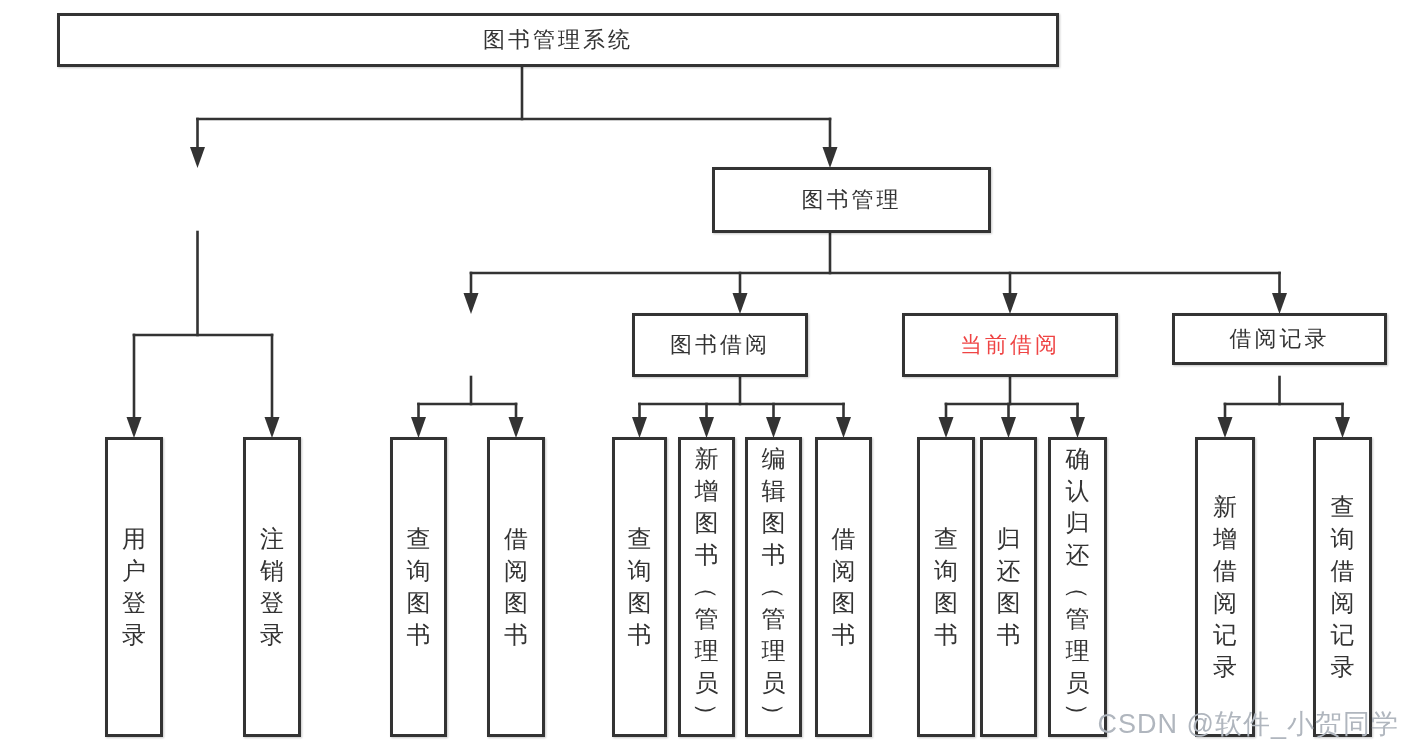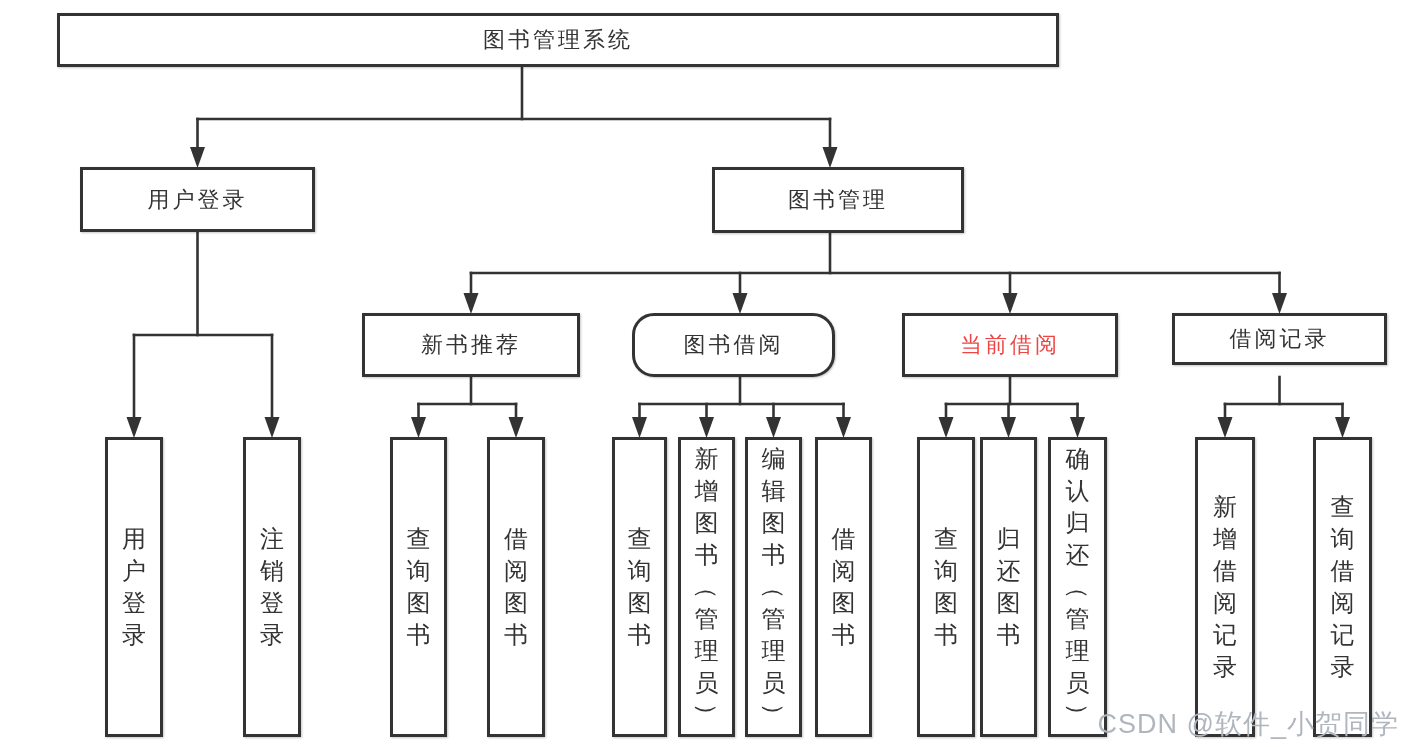--- a/index.html
+++ b/index.html
@@ -105,30 +105,24 @@
       <line x1="1225" y1="404" x2="1342.5" y2="404" stroke="#333333" stroke-width="2.6" stroke-linecap="square"></line>
       <line x1="1225" y1="404" x2="1225" y2="423" stroke="#333333" stroke-width="2.6" stroke-linecap="square"></line>
       <polygon points="1217.5,417 1232.5,417 1225,438" fill="#333333"></polygon>
       <line x1="1342.5" y1="404" x2="1342.5" y2="423" stroke="#333333" stroke-width="2.6" stroke-linecap="square"></line>
       <polygon points="1335,417 1350,417 1342.5,438" fill="#333333"></polygon>
     </svg>
   <div id="nodes">
       <div class="node h" style="left: 21px; top: 13px; width: 1002px; height: 54px; border-color: rgb(51, 51, 51); color: rgb(51, 51, 51); margin-left: 36px;">
         <span>图书管理系统</span>
       </div>
-      <div class="node h" style="left: 80px; top: 167px; width: 235px; height: 65px; border-color: rgb(51, 51, 51); color: rgb(51, 51, 51);">
-        <span>用户登录</span>
-      </div>
-      <div class="node h" style="left: 712px; top: 167px; width: 252px; height: 66px; border-color: rgb(51, 51, 51); color: rgb(51, 51, 51);">
+      <div class="node h" style="left: 712px; top: 167px; width: 279px; height: 66px; border-color: rgb(51, 51, 51); color: rgb(51, 51, 51);">
         <span>图书管理</span>
       </div>
-      <div class="node h" style="left: 362px; top: 313px; width: 218px; height: 64px; border-color: rgb(51, 51, 51); color: rgb(51, 51, 51);">
-        <span>新书推荐</span>
-      </div>
-      <div class="node h" style="left: 632px; top: 313px; width: 203px; height: 64px; border-color: rgb(51, 51, 51); color: rgb(51, 51, 51); border-radius: 22px;">
+      <div class="node h" style="left: 632px; top: 313px; width: 176px; height: 64px; border-color: rgb(51, 51, 51); color: rgb(51, 51, 51);">
         <span>图书借阅</span>
       </div>
       <div class="node h" style="left: 902px; top: 313px; width: 216px; height: 64px; border-color: rgb(51, 51, 51); color: #ef4444;">
         <span>当前借阅</span>
       </div>
       <div class="node h" style="left: 1172px; top: 313px; width: 215px; height: 52px; border-color: rgb(51, 51, 51); color: rgb(51, 51, 51);">
         <span>借阅记录</span>
       </div>
       <div class="node v" style="left: 105px; top: 437px; width: 58px; height: 300px; border-color: rgb(51, 51, 51); color: rgb(51, 51, 51);">
         <span class="vchar">用</span>

